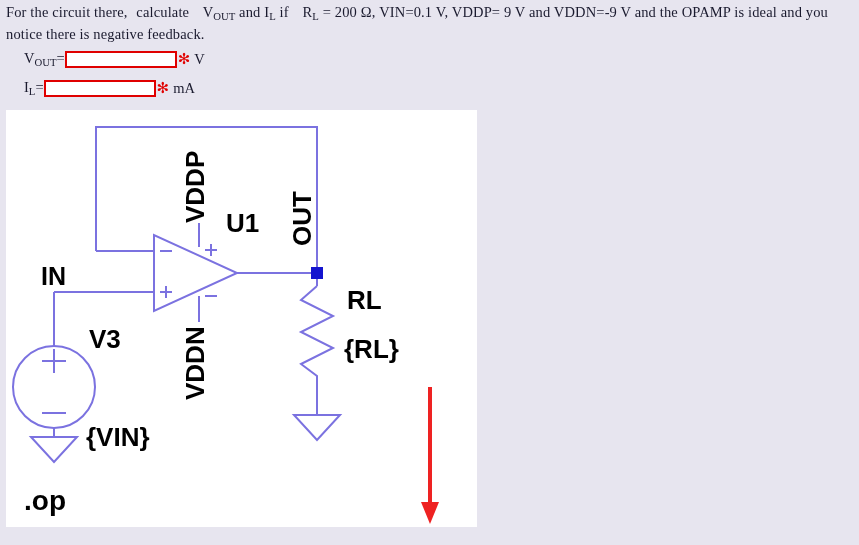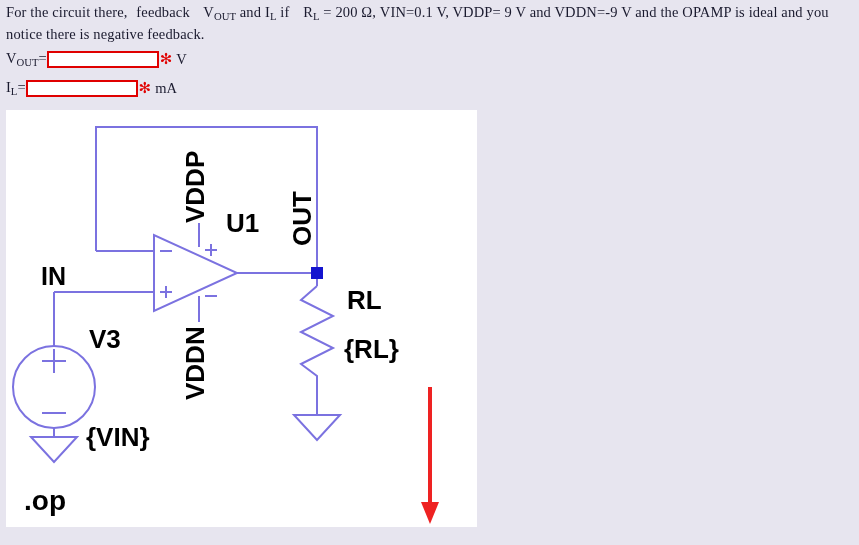--- a/index.html
+++ b/index.html
@@ -32,20 +32,21 @@
     vertical-align: -0.28em;
     letter-spacing: 0;
   }
 
   
   .answer-row {
     position: absolute;
     display: flex;
     align-items: center;
     font-size: 14.5px;
+    margin-left: 18px;
   }
   #row-vout { left: 6px; top: 50px; }
   #row-il   { left: 6px; top: 79px; }
 
   .ans-label { white-space: nowrap; }
   .ans-label sub {
     font-size: 0.74em;
     vertical-align: -0.28em;
   }
 
@@ -89,21 +90,21 @@
     font-weight: bold;
     fill: #000000;
     stroke: none;
   }
 </style>
 </head>
 <body>
 
 <div class="prompt">
   <span>For the circuit there,</span><span class="sp"></span>
-  <span>feedback</span><span class="sp"></span><span class="sp"></span>
+  <span>calculate</span><span class="sp"></span><span class="sp"></span>
   <span>V</span><sub>OUT</sub><span> and I</span><sub>L</sub><span> if</span><span class="sp"></span><span class="sp"></span>
   <span>R</span><sub>L</sub><span> = 200 Ω, VIN=0.1 V, VDDP= 9 V and VDDN=-9 V and the OPAMP is ideal and you notice there is negative feedback.</span>
 </div>
 
 <div class="answer-row" id="row-vout">
   <span class="ans-label"><span>V</span><sub>OUT</sub><span>=</span></span>
   <input class="ans-input" id="input-vout" type="text" placeholder="" style="">
   <span class="req-star">✻</span>
   <span class="unit">V</span>
 </div>

